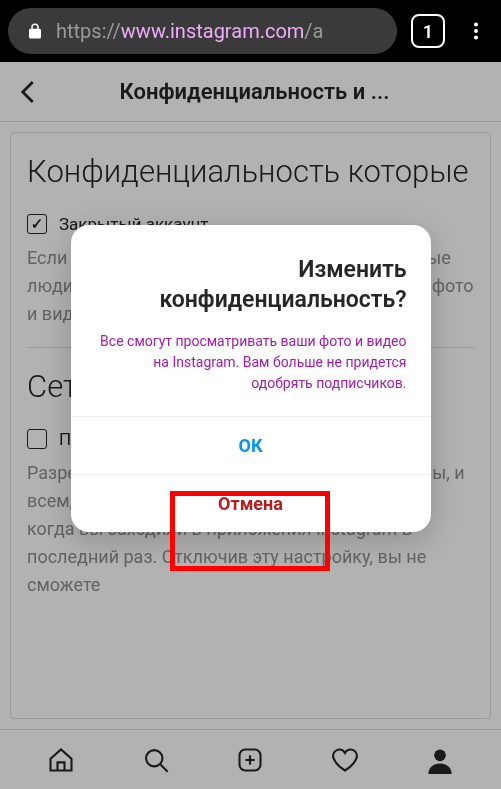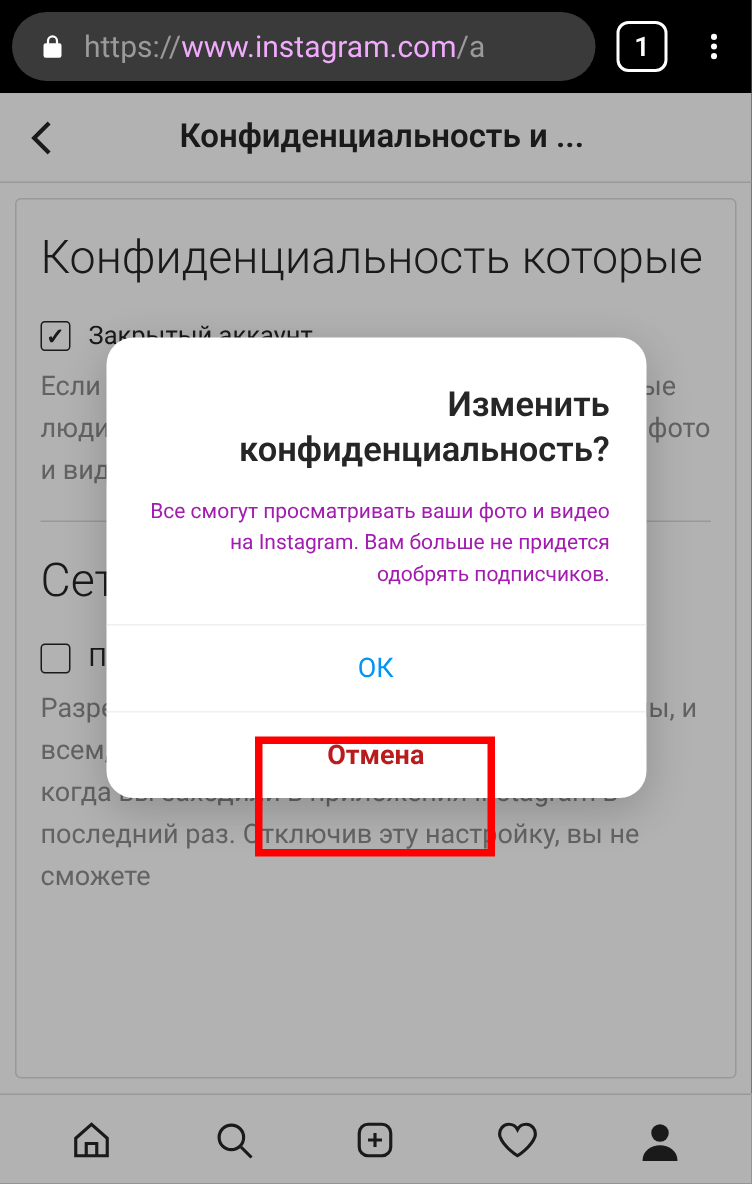--- a/index.html
+++ b/index.html
@@ -41,21 +41,21 @@
 
 
 .dim { position: absolute; top: 62px; left: 0; right: 0; bottom: 0; background: rgba(0,0,0,0.3); }
 
 
 .modal { position: absolute; top: 225px; left: 50%; transform: translateX(-50%); width: 360px; background: #fff; border-radius: 18px; box-shadow: 0 8px 30px rgba(0,0,0,0.2); overflow: hidden; }
 .modal-body { padding: 30px 24px 22px 24px; text-align: right; }
 .modal-title { font-size: 23px; font-weight: 600; color: #262626; line-height: 1.3; margin-bottom: 16px; }
 .modal-text { font-size: 14px; color: #a21caf; line-height: 1.5; }
 .modal-btn { border-top: 1px solid #efefef; height: 58px; display: flex; align-items: center; justify-content: center; font-size: 18px; cursor: pointer; }
-.modal-btn.ok { color: #0095f6; font-weight: 400; }
+.modal-btn.ok { color: #0095f6; font-weight: 700; }
 .modal-btn.cancel { color: #b91c1c; font-weight: 700; }
 
 
 .highlight-box { position: absolute; border: 5px solid #ff0000; pointer-events: none; }
 </style>
 </head>
 <body>
 
 <div class="browser-bar">
   <div class="url-pill">

